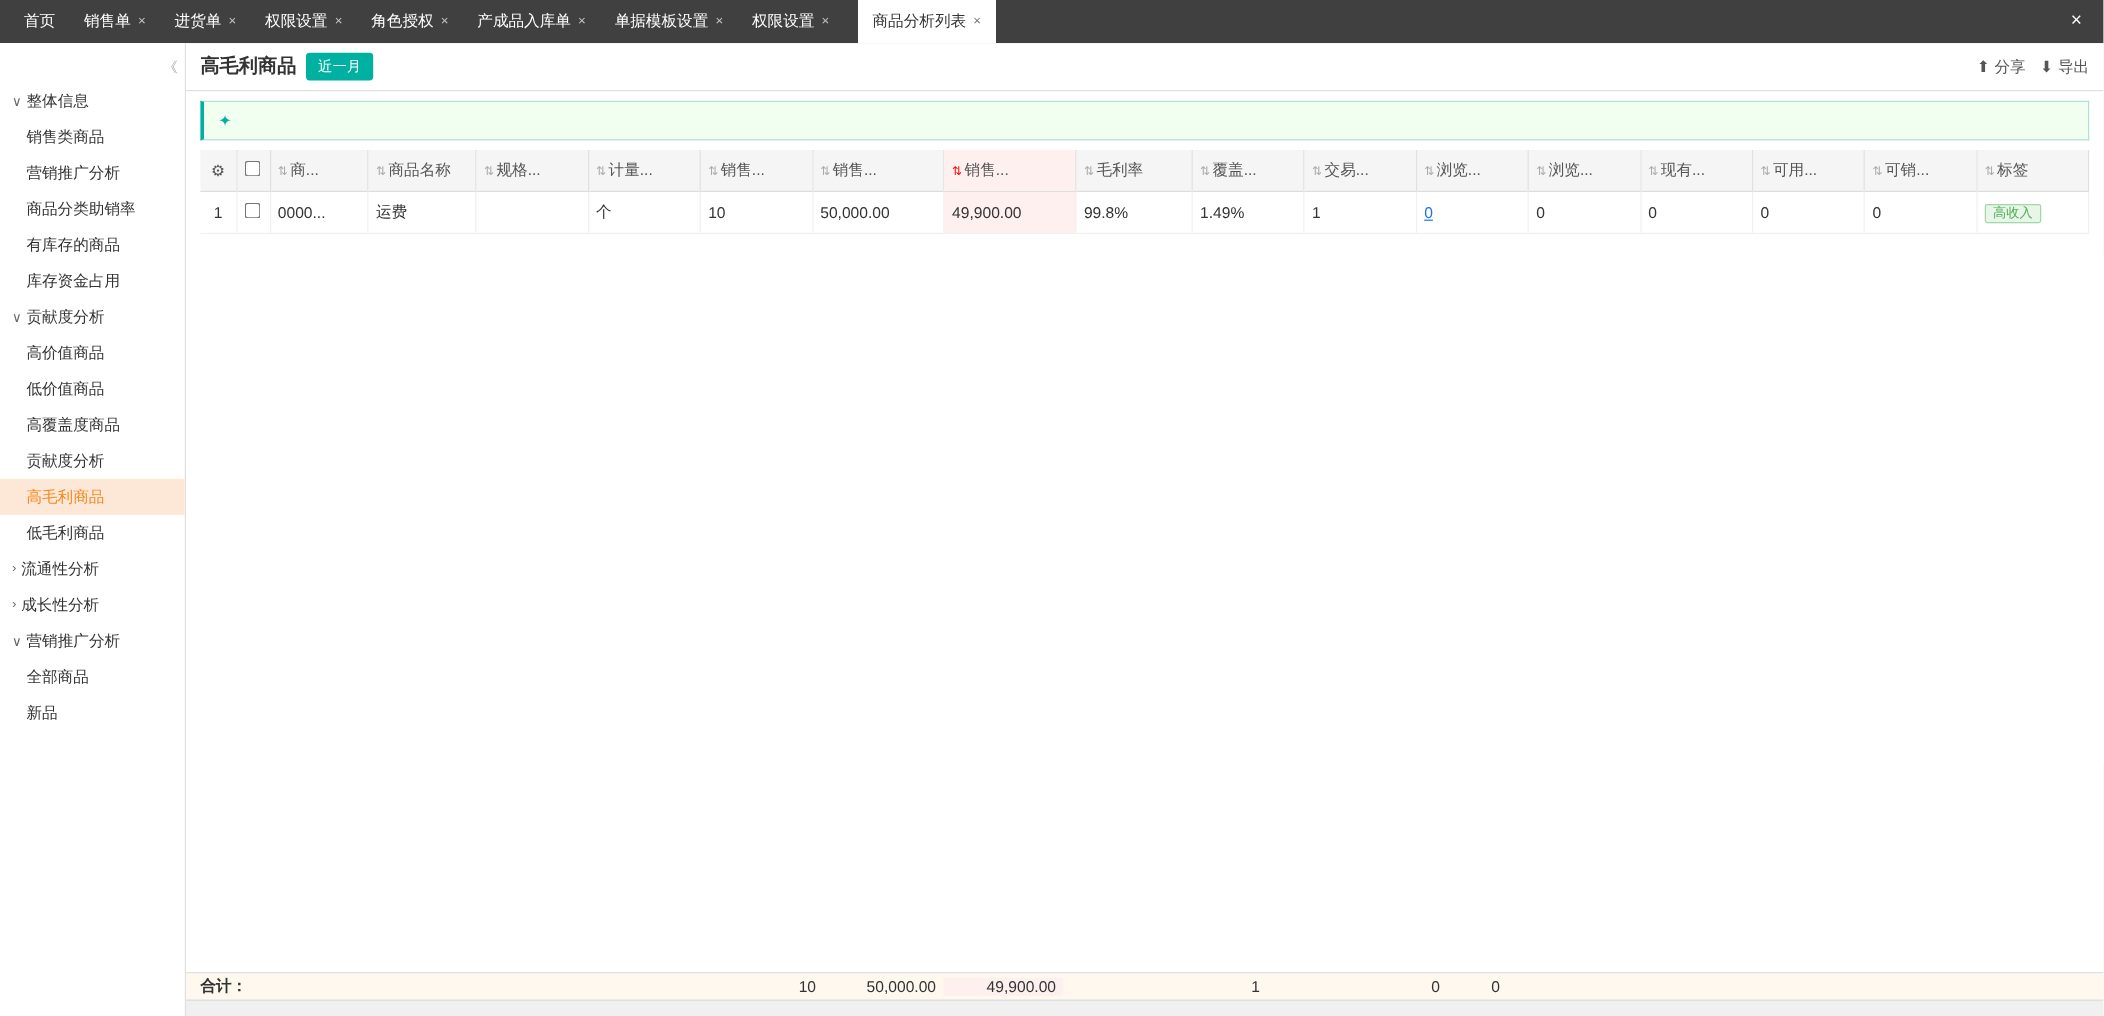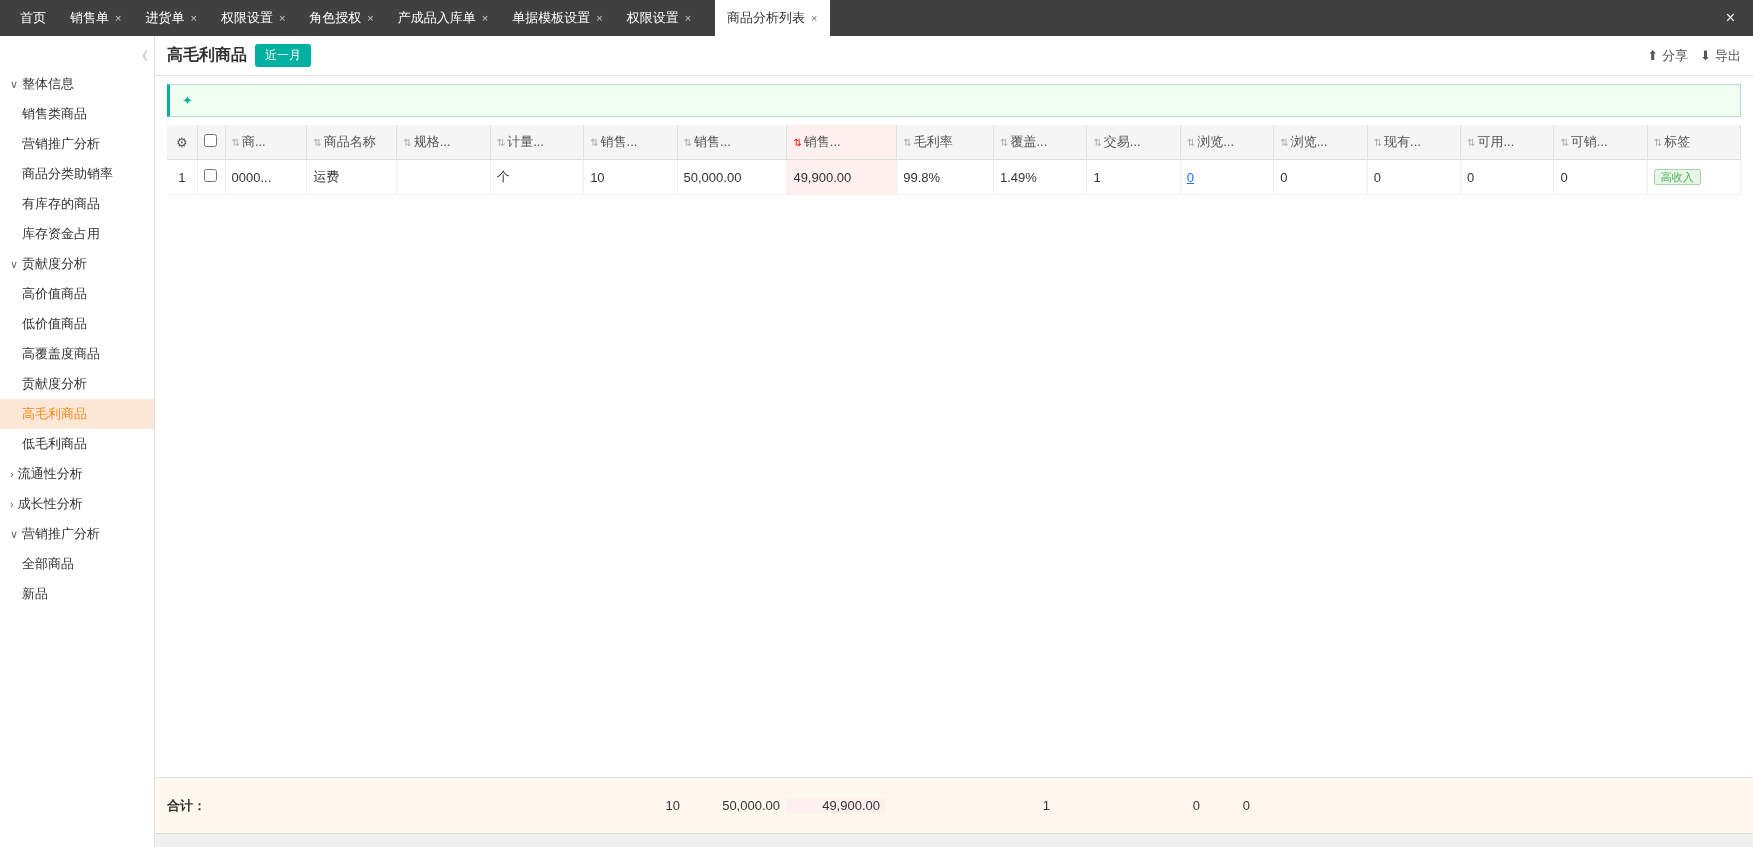--- a/index.html
+++ b/index.html
@@ -210,21 +210,21 @@
 
     
     .footer-totals {
       display: flex;
       align-items: center;
       background: #fff8ef;
       border-top: 1px solid #e0e0e0;
       padding: 8px 12px;
       font-size: 13px;
       color: #333;
-      height: 56px;
+      height: 23px;
       flex-shrink: 0;
     }
     .footer-totals .label {
       font-weight: bold;
       margin-right: 20px;
     }
     .footer-cell {
       min-width: 80px;
       text-align: right;
       padding: 0 6px;

